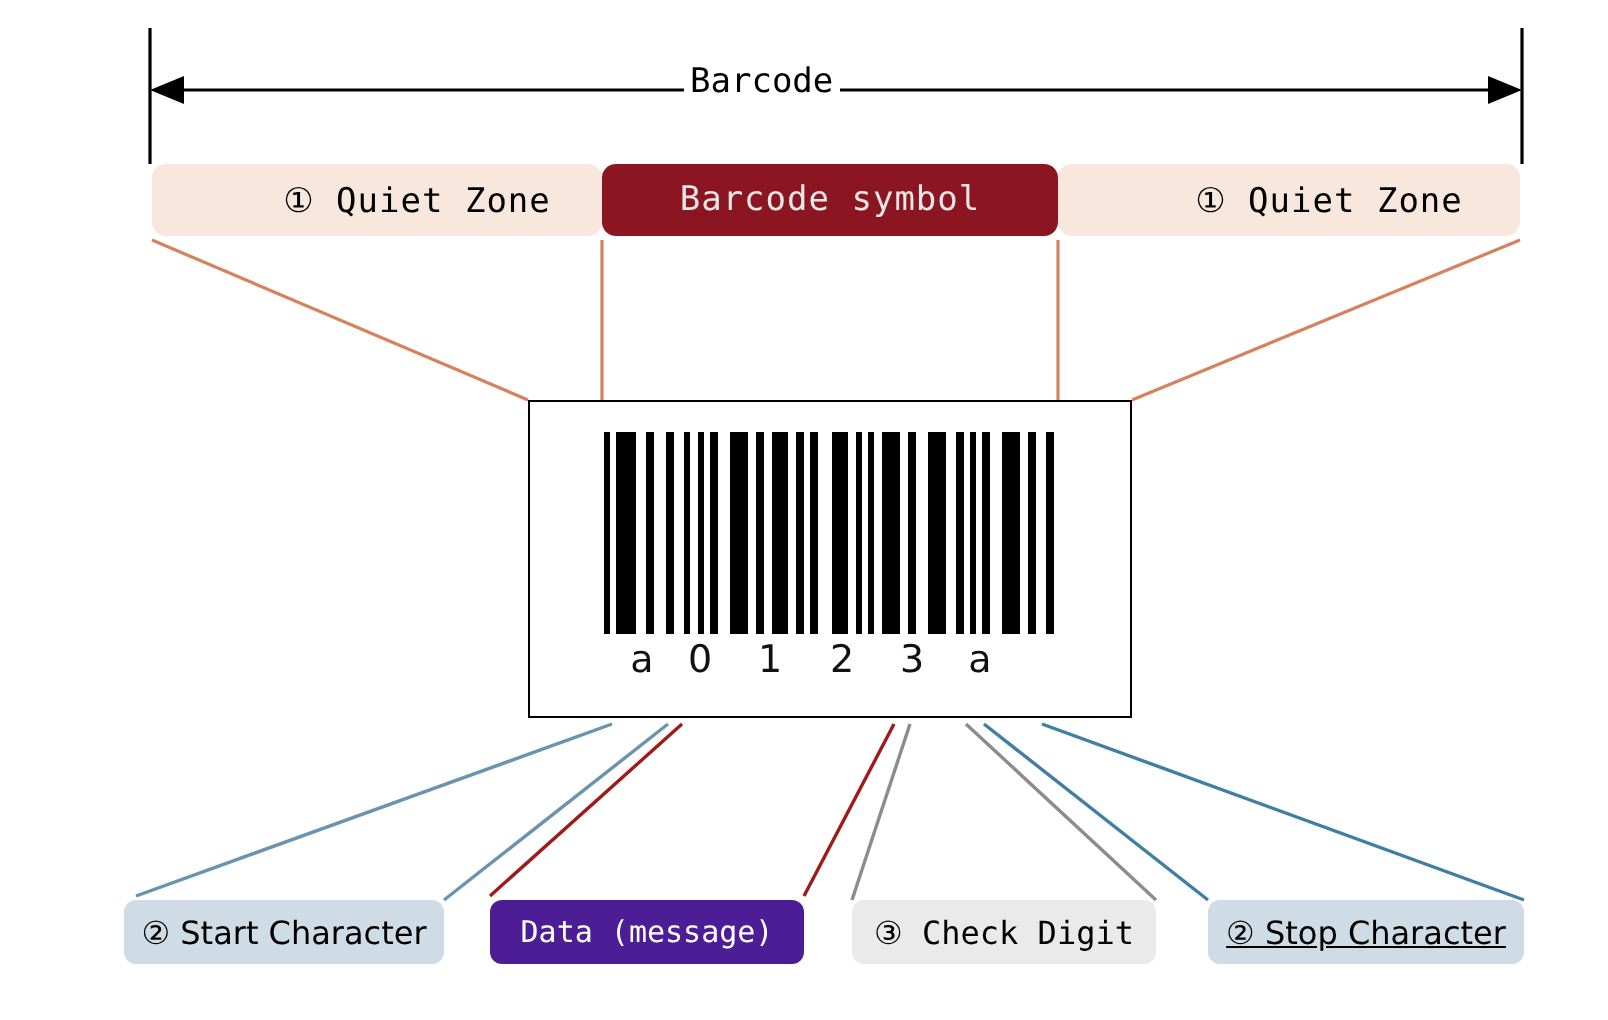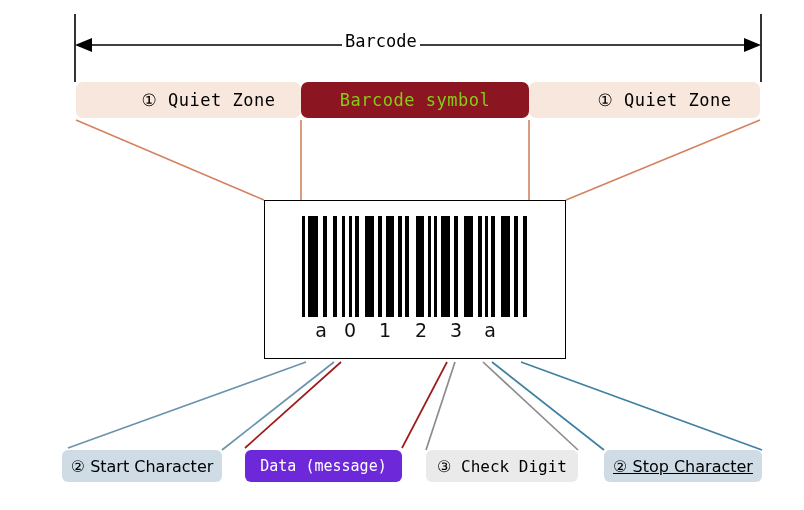--- a/index.html
+++ b/index.html
@@ -61,21 +61,21 @@
     white-space: nowrap;
     box-sizing: border-box;
   }
   .zone-quiet {
     background: #f7e7dd;
     color: #000000;
     padding-left: 40px;
   }
   .zone-symbol {
     background: #8b1520;
-    color: #84cc16;
+    color: #e5e5e5;
   }
 
   
   #barcode-frame {
     position: absolute;
     left: 264px;
     top: 200px;
     width: 302px;
     height: 159px;
     border: 1.4px solid #000000;
@@ -124,21 +124,21 @@
     white-space: nowrap;
     box-sizing: border-box;
     font-family: "DejaVu Sans", "Liberation Sans", sans-serif;
     text-align: center;
   }
   .callout-blue {
     background: #cfdce5;
     color: #000000;
   }
   .callout-red {
-    background: #6d28d9;
+    background: #4c1d95;
     color: #ffffff;
     font-family: "DejaVu Sans Mono", "Liberation Mono", monospace;
     font-size: 15px;
   }
   .callout-gray {
     background: #eaeaea;
     color: #000000;
     font-family: "DejaVu Sans Mono", "Liberation Mono", monospace;
     font-size: 16px;
   }

